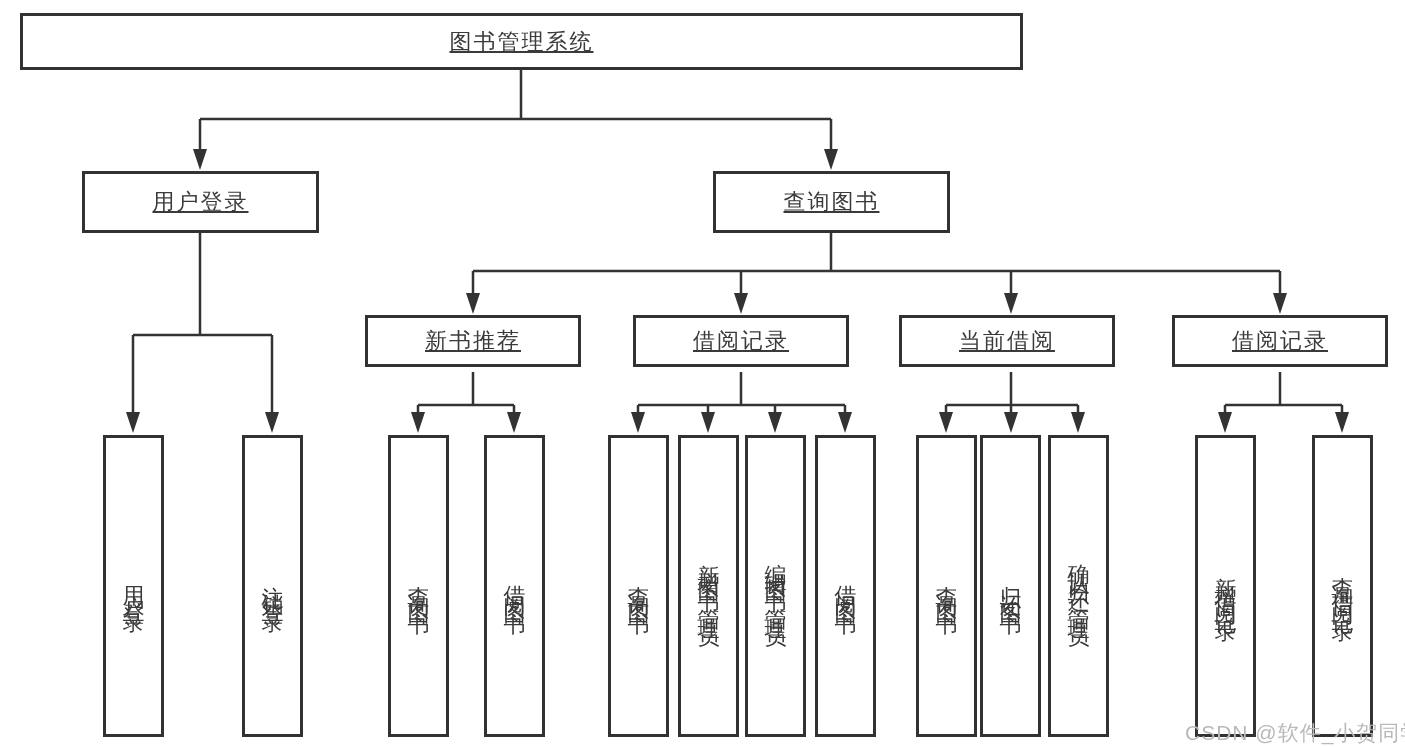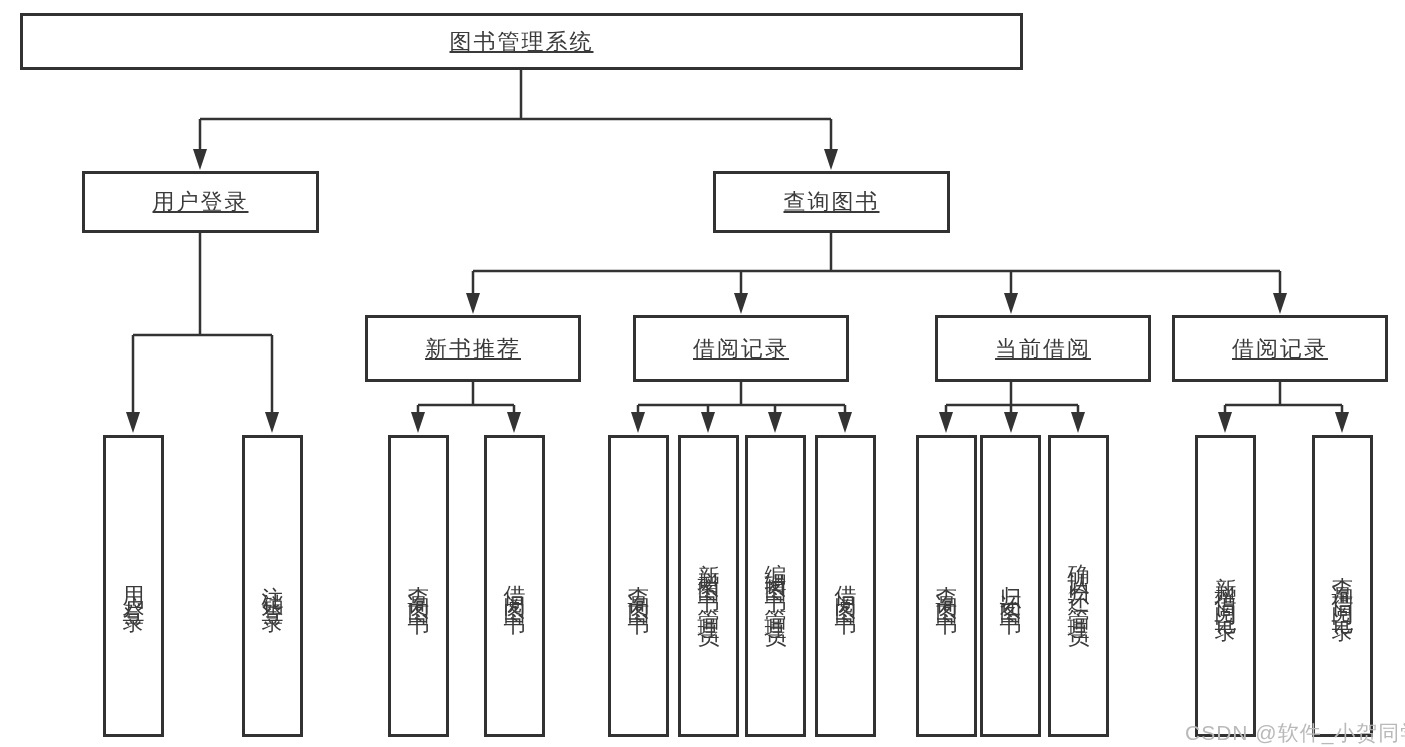--- a/index.html
+++ b/index.html
@@ -34,21 +34,21 @@
     z-index: 2;
   }
   .hnode {
     font-size: 22px;
     letter-spacing: 2px;
     white-space: nowrap;
     text-decoration: underline;
   }
   .root-node  { left: 20px;  top: 13px;  width: 1003px; height: 57px; }
   .l2-node    { top: 171px; width: 237px; height: 62px; }
-  .l3-node    { top: 315px; width: 216px; height: 67px; }
+  .l3-node    { top: 315px; width: 216px; height: 52px; }
   .leaf {
     top: 435px;
     width: 61px;
     height: 302px;
   }
   .leaf .vtext {
     writing-mode: vertical-rl;
     text-orientation: mixed;
     font-size: 22px;
     letter-spacing: 9px;
@@ -121,21 +121,21 @@
   <div class="node l2-node hnode" style="left:713px">
     <span>查询图书</span>
   </div>
 
   <div class="node l3-node hnode" style="left:365px">
     <span>新书推荐</span>
   </div>
   <div class="node l3-node hnode" style="left:633px">
     <span>借阅记录</span>
   </div>
-  <div class="node l3-node hnode" style="left:935px">
+  <div class="node l3-node hnode" style="left:899px">
     <span>当前借阅</span>
   </div>
   <div class="node l3-node hnode" style="left:1172px">
     <span>借阅记录</span>
   </div>
 
   <div class="node leaf" style="left:103px">
     <span class="vtext">用户登录</span>
   </div>
   <div class="node leaf" style="left:242px">

